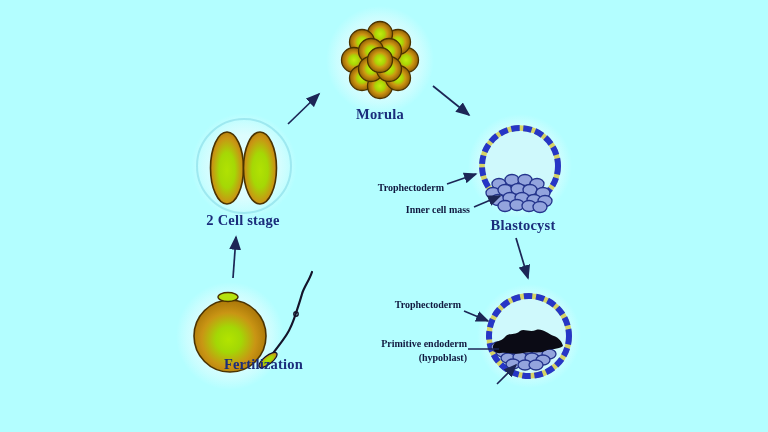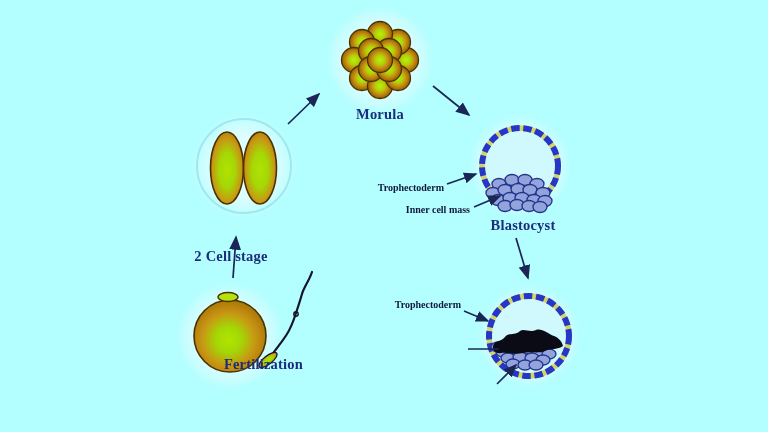--- a/index.html
+++ b/index.html
@@ -158,21 +158,25 @@
     <g stroke="#1c2656" stroke-width="1.6" fill="none">
       <line x1="447" y1="184" x2="476" y2="174" marker-end="url(#ah)"></line>
       <line x1="474" y1="207" x2="500" y2="196" marker-end="url(#ah)"></line>
       <line x1="464" y1="311" x2="488" y2="321" marker-end="url(#ah)"></line>
       <line x1="468" y1="349" x2="499" y2="349" stroke-width="1.5"></line>
       <line x1="497" y1="384" x2="516" y2="365" marker-end="url(#ah)"></line>
     </g>
   </svg>
 
   <div class="label stage" style="left:330px;top:106px;width:100px;">Morula</div>
-  <div class="label stage" style="left:156px;top:212px;width:150px;margin-top:36px;">2 Cell stage</div>
+  <div class="label stage" style="left:168px;top:212px;width:150px;">2 Cell stage</div>
   <div class="label stage" style="left:153px;top:356px;width:150px;text-align:right;">Fertilization</div>
   <div class="label stage" style="left:448px;top:217px;width:150px;">Blastocyst</div>
 
   <div class="label anno" style="left:294px;top:181px;width:150px;">Trophectoderm</div>
   <div class="label anno" style="left:320px;top:203px;width:150px;">Inner cell mass</div>
   <div class="label anno" style="left:311px;top:298px;width:150px;">Trophectoderm</div>
+  <div class="label anno" style="left:297px;top:337px;width:170px;">
+    <div>Primitive endoderm</div>
+    <div>(hypoblast)</div>
+  </div>
 
 </div>
 
 </body></html>

